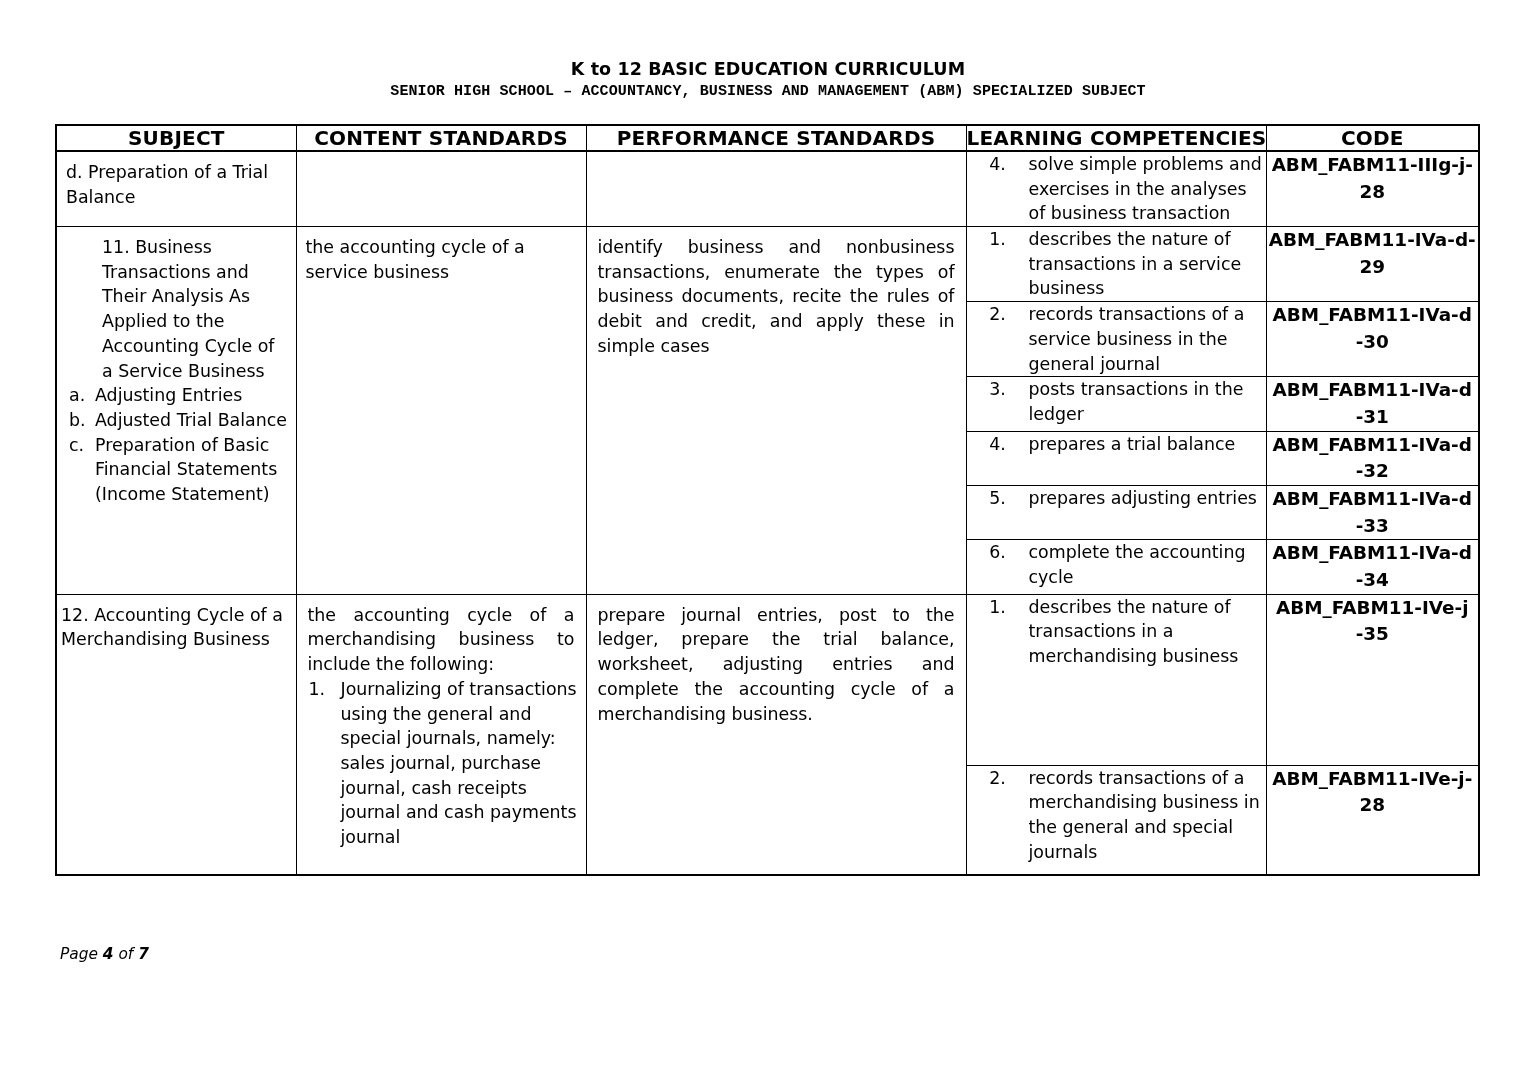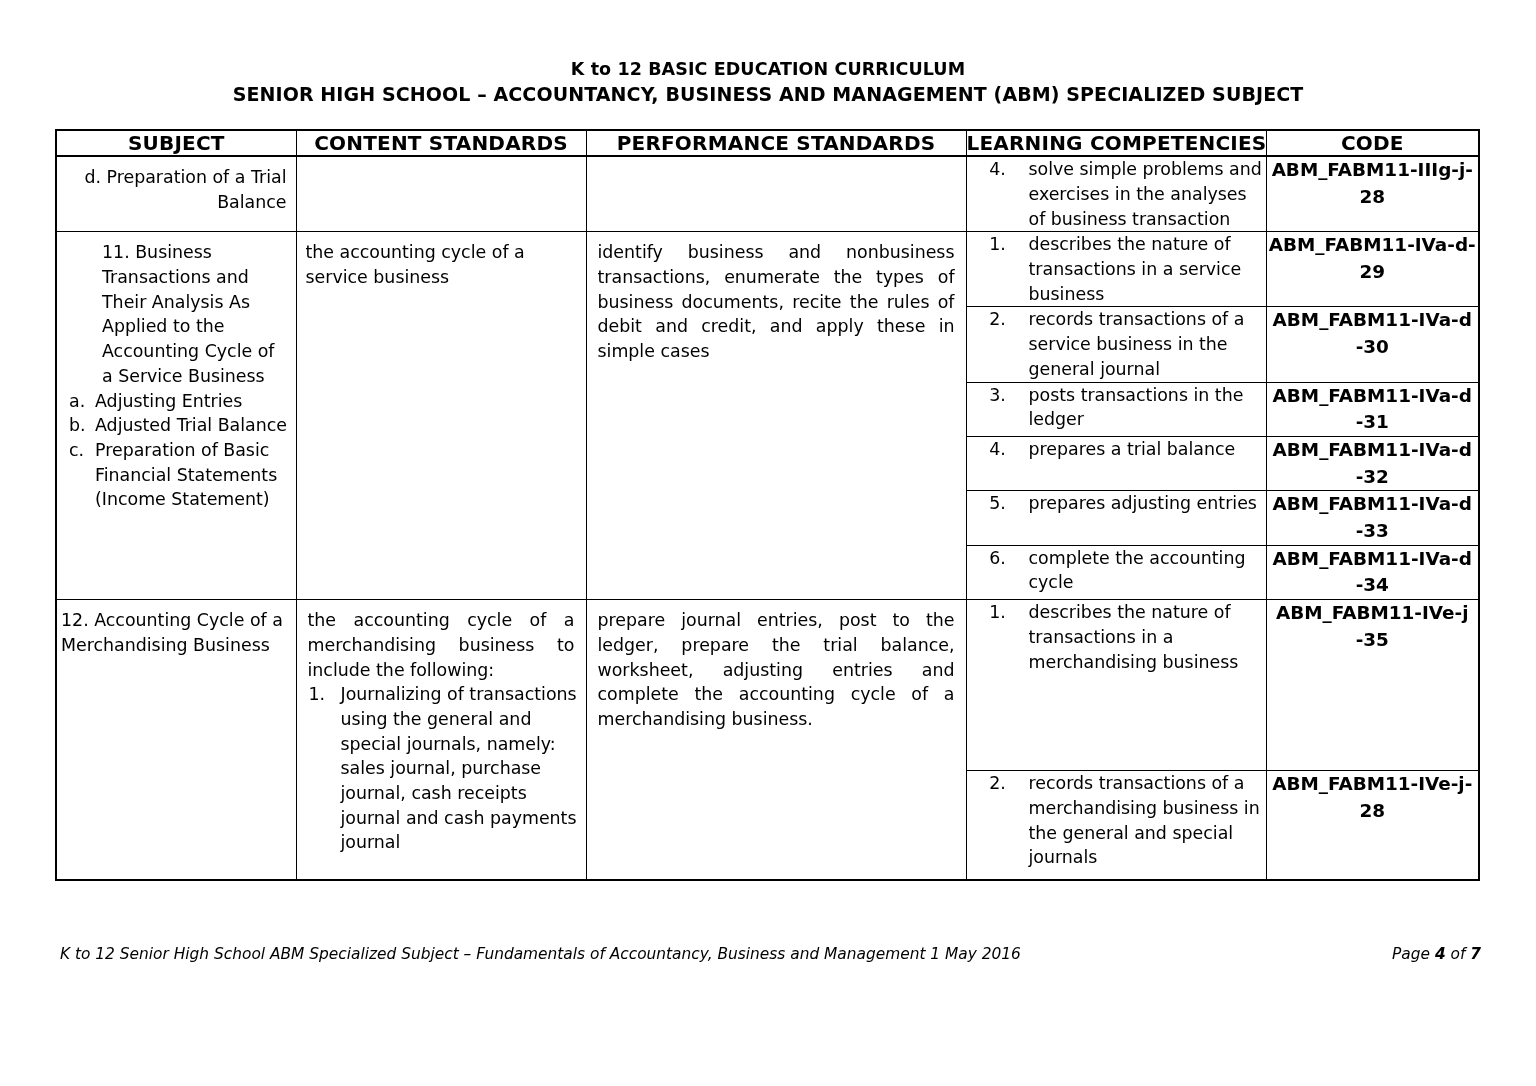--- a/index.html
+++ b/index.html
@@ -28,21 +28,21 @@
     padding-top: 58px;
     line-height: 1.35;
   }
   .doc-header .line {
     font-weight: bold;
     font-size: 17.5px;
     letter-spacing: 0.1px;
     white-space: nowrap;
   }
   .doc-header .line1 { font-size: 17.5px; }
-  .doc-header .line2 { font-size: 19px; }
+  .doc-header .line2 { font-size: 15px; font-family: Liberation Mono, monospace; }
 
   
   .table-wrap {
     margin: 22px 55px 0 55px;
     width: 1423px;
   }
   table.curriculum {
     border-collapse: collapse;
     table-layout: fixed;
     width: 1423px;
@@ -193,21 +193,21 @@
           <th class="th-cell">PERFORMANCE STANDARDS</th>
           <th class="th-cell">LEARNING COMPETENCIES</th>
           <th class="th-cell">CODE</th>
         </tr>
       </thead>
       <tbody>
 
         <tr>
           <td>
             <div class="cell centered-block">
-              <div style="display:inline-block; text-align:right;">
+              <div style="display:inline-block; text-align:left;">
                 <span>d. Preparation of a Trial Balance</span>
               </div>
             </div>
           </td>
           <td>
             <div class="cell"></div>
           </td>
           <td>
             <div class="cell justify"></div>
           </td>
@@ -374,19 +374,18 @@
               </table>
           </td>
           <td class="code-cell">ABM_FABM11-IVe-j-28</td>
         </tr>
 
       </tbody>
     </table>
   </div>
 
   <div class="doc-footer">
-    <div>K to 12 Senior High School ABM Specialized Subject – Fundamentals of Accountancy, Business and Management 1 May 2016</div>
     <div class="pageno">
       <span>Page </span><b>4</b><span> of </span><b>7</b>
     </div>
   </div>
 
 </div>
 
 </body></html>

